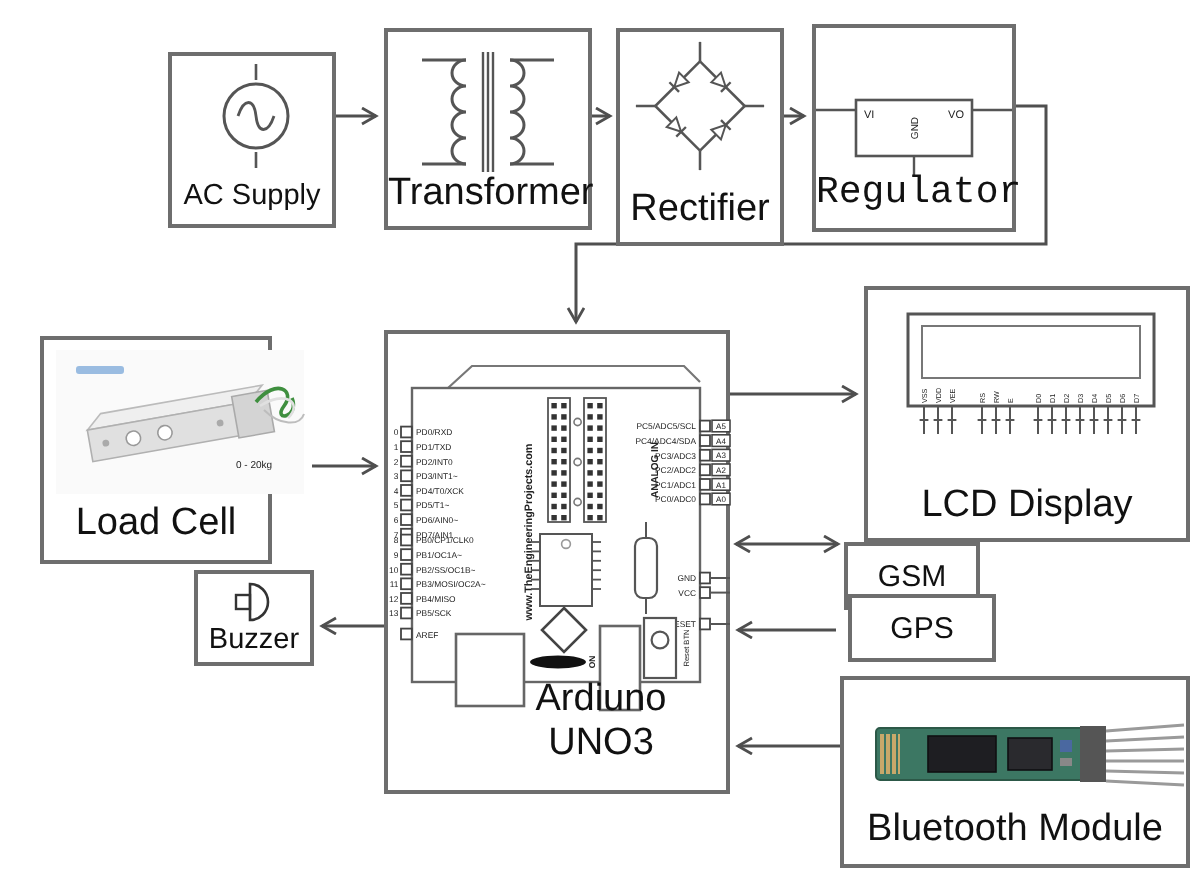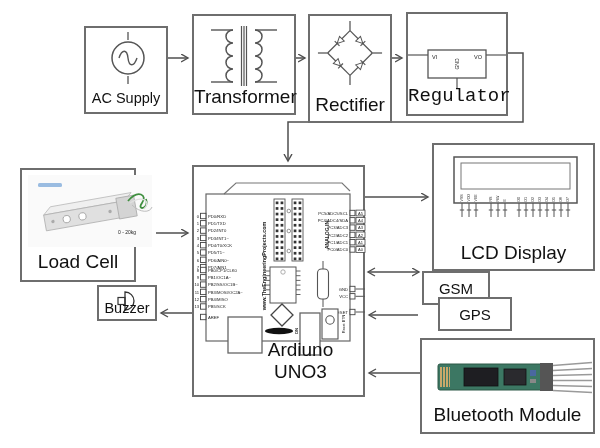--- a/index.html
+++ b/index.html
@@ -362,21 +362,21 @@
       </g>
 
       <g>
         <rect x="6.5" y="143.3" width="5.4" height="5.4" fill="#fff" stroke="#444" stroke-width="0.9"></rect>
         <text x="14" y="147.8" font-size="4.2">AREF</text>
       </g>
     </svg>
     <div class="bl" id="ard-label" style="bottom:12px;margin-left:44px;">Ardiuno UNO3</div>
   </div>
 
-  <div class="box" style="left:97px;top:285px;width:60px;height:36px;">
+  <div class="box" style="left:97px;top:285px;width:60px;height:48px;">
     <svg class="icon" viewBox="0 0 26 22" style="left:17px;top:3px;width:26px;height:22px;">
       <rect x="2" y="7.5" width="7" height="7" fill="none" stroke="#333" stroke-width="1.2"></rect>
       <path d="M9,2 A9,9 0 0 1 9,20 L9,2 Z" fill="none" stroke="#333" stroke-width="1.3"></path>
     </svg>
     <div class="bl sm" style="bottom:3px;">Buzzer</div>
   </div>
 
   <div class="box" style="left:432px;top:143px;width:163px;height:128px;">
     <svg id="lcd-svg" class="icon" viewBox="0 0 163 70" style="left:0;top:4px;width:163px;height:70px;">
       <rect x="20" y="8" width="123" height="46" fill="#fff" stroke="#555" stroke-width="1.5"></rect>
@@ -454,21 +454,21 @@
           </g>
         </g>
     </svg>
     <div class="bl" style="bottom:5px;">LCD Display</div>
   </div>
 
   <div class="box cent" style="left:422px;top:255px;width:68px;height:34px;margin-top:16px;">
     <span>GSM</span>
   </div>
 
-  <div class="box cent" style="left:438px;top:297px;width:74px;height:34px;">
+  <div class="box cent" style="left:424px;top:297px;width:74px;height:34px;">
     <span>GPS</span>
   </div>
 
   <div class="box" style="left:420px;top:338px;width:175px;height:96px;">
     <svg class="icon" viewBox="0 0 175 56" style="left:0;top:10px;width:175px;height:56px;">
       <rect x="16" y="14" width="114" height="26" rx="2" fill="#3c7763" stroke="#2c5847" stroke-width="1"></rect>
       <rect x="18" y="17" width="10" height="20" fill="#c9a86a"></rect>
       <line x1="20.5" y1="17" x2="20.5" y2="37" stroke="#3c7763" stroke-width="1"></line>
       <line x1="23.5" y1="17" x2="23.5" y2="37" stroke="#3c7763" stroke-width="1"></line>
       <line x1="26.5" y1="17" x2="26.5" y2="37" stroke="#3c7763" stroke-width="1"></line>

